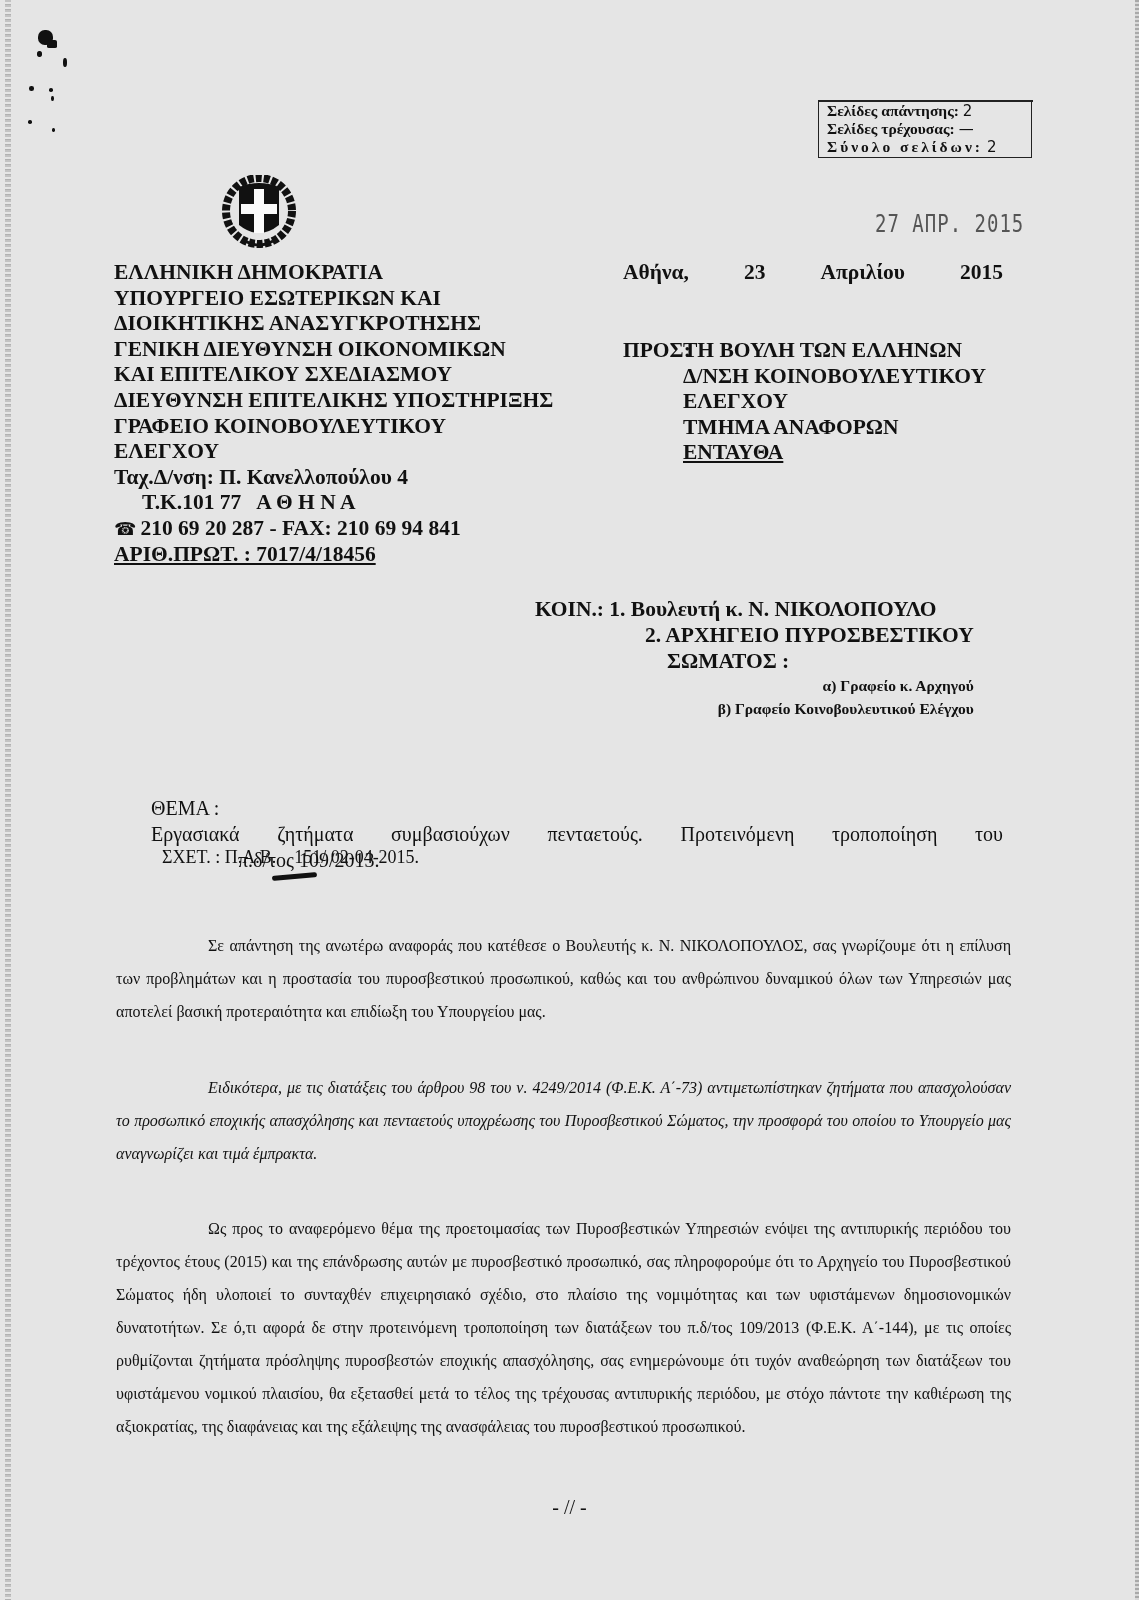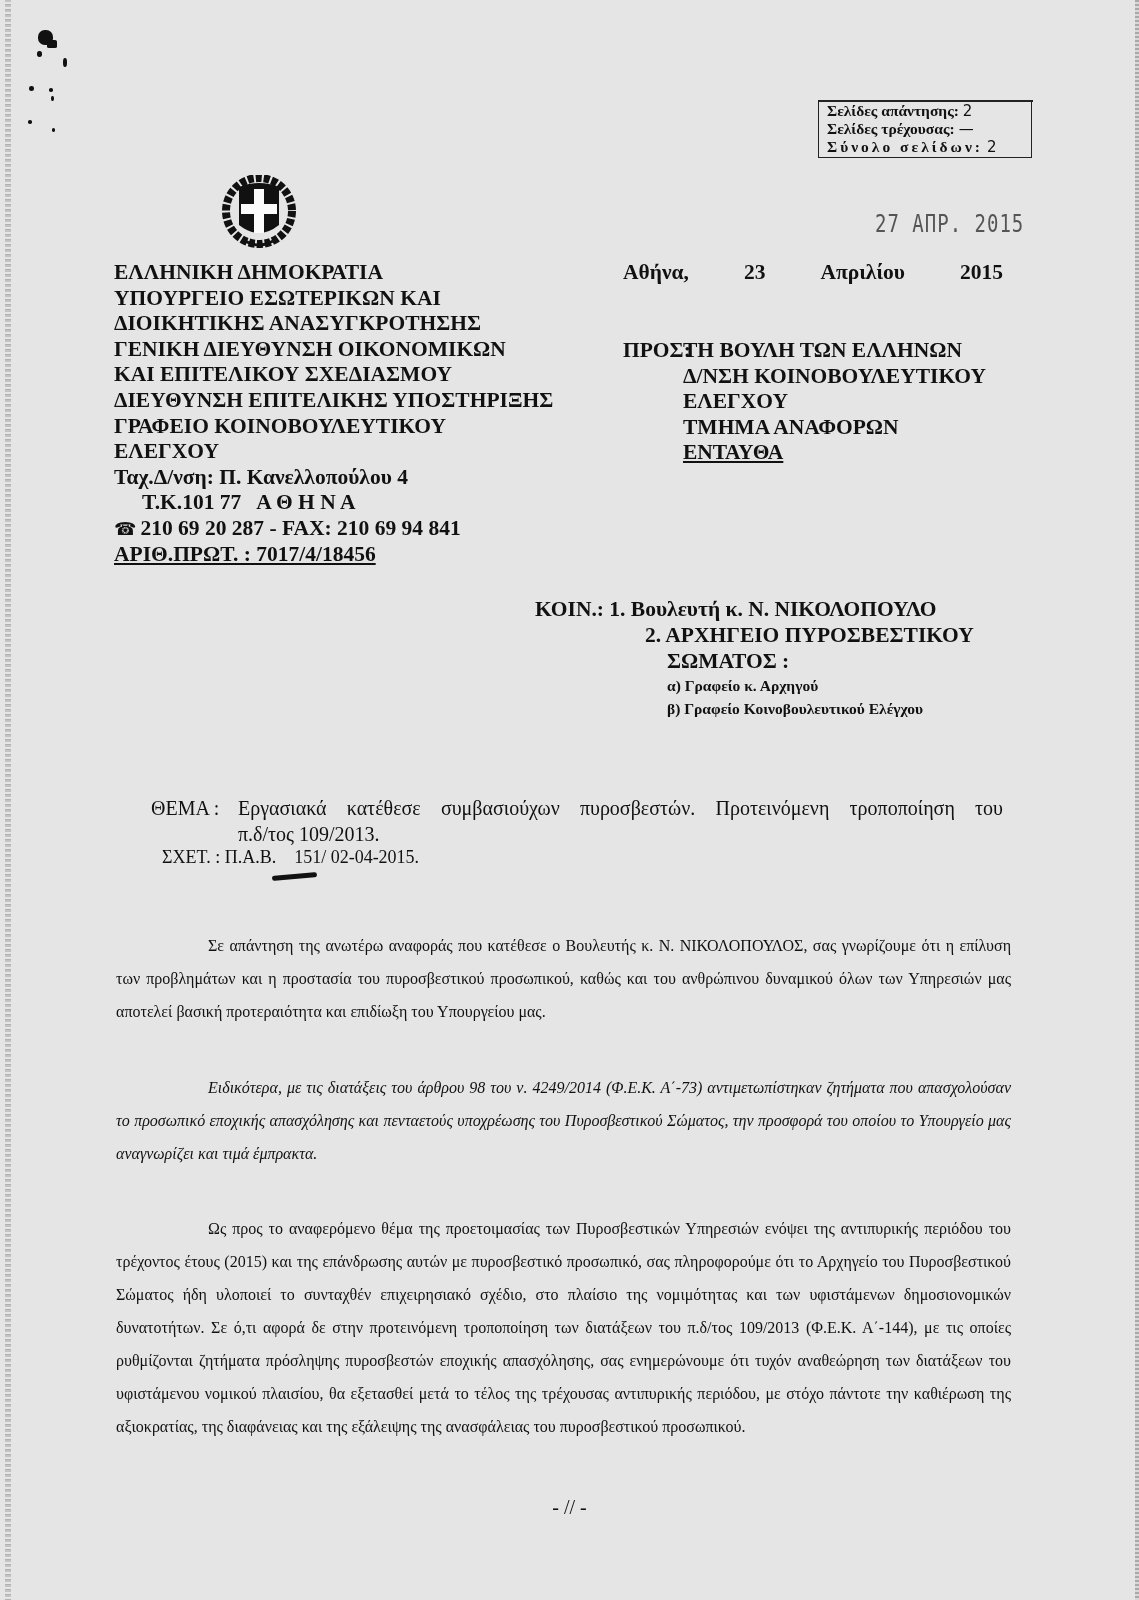--- a/index.html
+++ b/index.html
@@ -72,21 +72,21 @@
     .pros .lbl { display: inline-block; width: 60px; }
     .pros .indent { padding-left: 60px; }
     .pros .u { text-decoration: underline; }
 
     .koin {
       position: absolute; left: 535px; top: 596px;
       font-size: 21.5px; line-height: 26px; font-weight: bold; white-space: nowrap;
     }
     .koin .indent { padding-left: 110px; }
     .koin .indent2 { padding-left: 132px; }
-    .koin .small { font-size: 15.5px; line-height: 23px; padding-left: 132px; }
+    .koin .small { font-size: 15.5px; line-height: 23px; padding-left: 132px; text-align: right; }
 
     
     .thema {
       position: absolute; left: 151px; top: 795px; width: 852px;
       font-size: 20px; line-height: 26px;
     }
     .thema .lbl { display: inline-block; width: 87px; }
     .thema .line2 { padding-left: 87px; }
     .sxet {
       position: absolute; left: 162px; top: 845px;
@@ -186,23 +186,23 @@
 
   <div class="koin">
     <div><span>ΚΟΙΝ.:</span> <span>1. Βουλευτή κ. Ν. ΝΙΚΟΛΟΠΟΥΛΟ</span></div>
     <div class="indent">2. ΑΡΧΗΓΕΙΟ ΠΥΡΟΣΒΕΣΤΙΚΟΥ</div>
     <div class="indent2">ΣΩΜΑΤΟΣ :</div>
     <div class="small">α) Γραφείο κ. Αρχηγού</div>
     <div class="small">β) Γραφείο Κοινοβουλευτικού Ελέγχου</div>
   </div>
 
   <div class="thema">
-    <div style="display:flex;">
+    <div style="display:flex;flex-direction:column;">
       <span class="lbl">ΘΕΜΑ :</span>
-      <span style="flex:1;text-align:justify;text-align-last:justify;">Εργασιακά κατέθεσε συμβασιούχων πυροσβεστών. Προτεινόμενη τροποποίηση του</span>
+      <span style="flex:1;text-align:justify;text-align-last:justify;">Εργασιακά ζητήματα συμβασιούχων πενταετούς. Προτεινόμενη τροποποίηση του</span>
     </div>
     <div class="line2">π.δ/τος 109/2013.</div>
   </div>
 
   <div class="sxet" style="top:847px;">ΣΧΕΤ. : Π.Α.Β.    151/ 02-04-2015.</div>
   <div class="hand-mark"></div>
 
   <div class="para" style="top:929px;">Σε απάντηση της ανωτέρω αναφοράς που κατέθεσε ο Βουλευτής κ. Ν. ΝΙΚΟΛΟΠΟΥΛΟΣ, σας γνωρίζουμε ότι η επίλυση των προβλημάτων και η προστασία του πυροσβεστικού προσωπικού, καθώς και του ανθρώπινου δυναμικού όλων των Υπηρεσιών μας αποτελεί βασική προτεραιότητα και επιδίωξη του Υπουργείου μας.</div>
   <div class="para" style="top:1071px;font-style:italic;">Ειδικότερα, με τις διατάξεις του άρθρου 98 του ν. 4249/2014 (Φ.Ε.Κ. Α΄-73) αντιμετωπίστηκαν ζητήματα που απασχολούσαν το προσωπικό εποχικής απασχόλησης και πενταετούς υποχρέωσης του Πυροσβεστικού Σώματος, την προσφορά του οποίου το Υπουργείο μας αναγνωρίζει και τιμά έμπρακτα.</div>
   <div class="para" style="top:1212px;">Ως προς το αναφερόμενο θέμα της προετοιμασίας των Πυροσβεστικών Υπηρεσιών ενόψει της αντιπυρικής περιόδου του τρέχοντος έτους (2015) και της επάνδρωσης αυτών με πυροσβεστικό προσωπικό, σας πληροφορούμε ότι το Αρχηγείο του Πυροσβεστικού Σώματος ήδη υλοποιεί το συνταχθέν επιχειρησιακό σχέδιο, στο πλαίσιο της νομιμότητας και των υφιστάμενων δημοσιονομικών δυνατοτήτων. Σε ό,τι αφορά δε στην προτεινόμενη τροποποίηση των διατάξεων του π.δ/τος 109/2013 (Φ.Ε.Κ. Α΄-144), με τις οποίες ρυθμίζονται ζητήματα πρόσληψης πυροσβεστών εποχικής απασχόλησης, σας ενημερώνουμε ότι τυχόν αναθεώρηση των διατάξεων του υφιστάμενου νομικού πλαισίου, θα εξετασθεί μετά το τέλος της τρέχουσας αντιπυρικής περιόδου, με στόχο πάντοτε την καθιέρωση της αξιοκρατίας, της διαφάνειας και της εξάλειψης της ανασφάλειας του πυροσβεστικού προσωπικού.</div>

